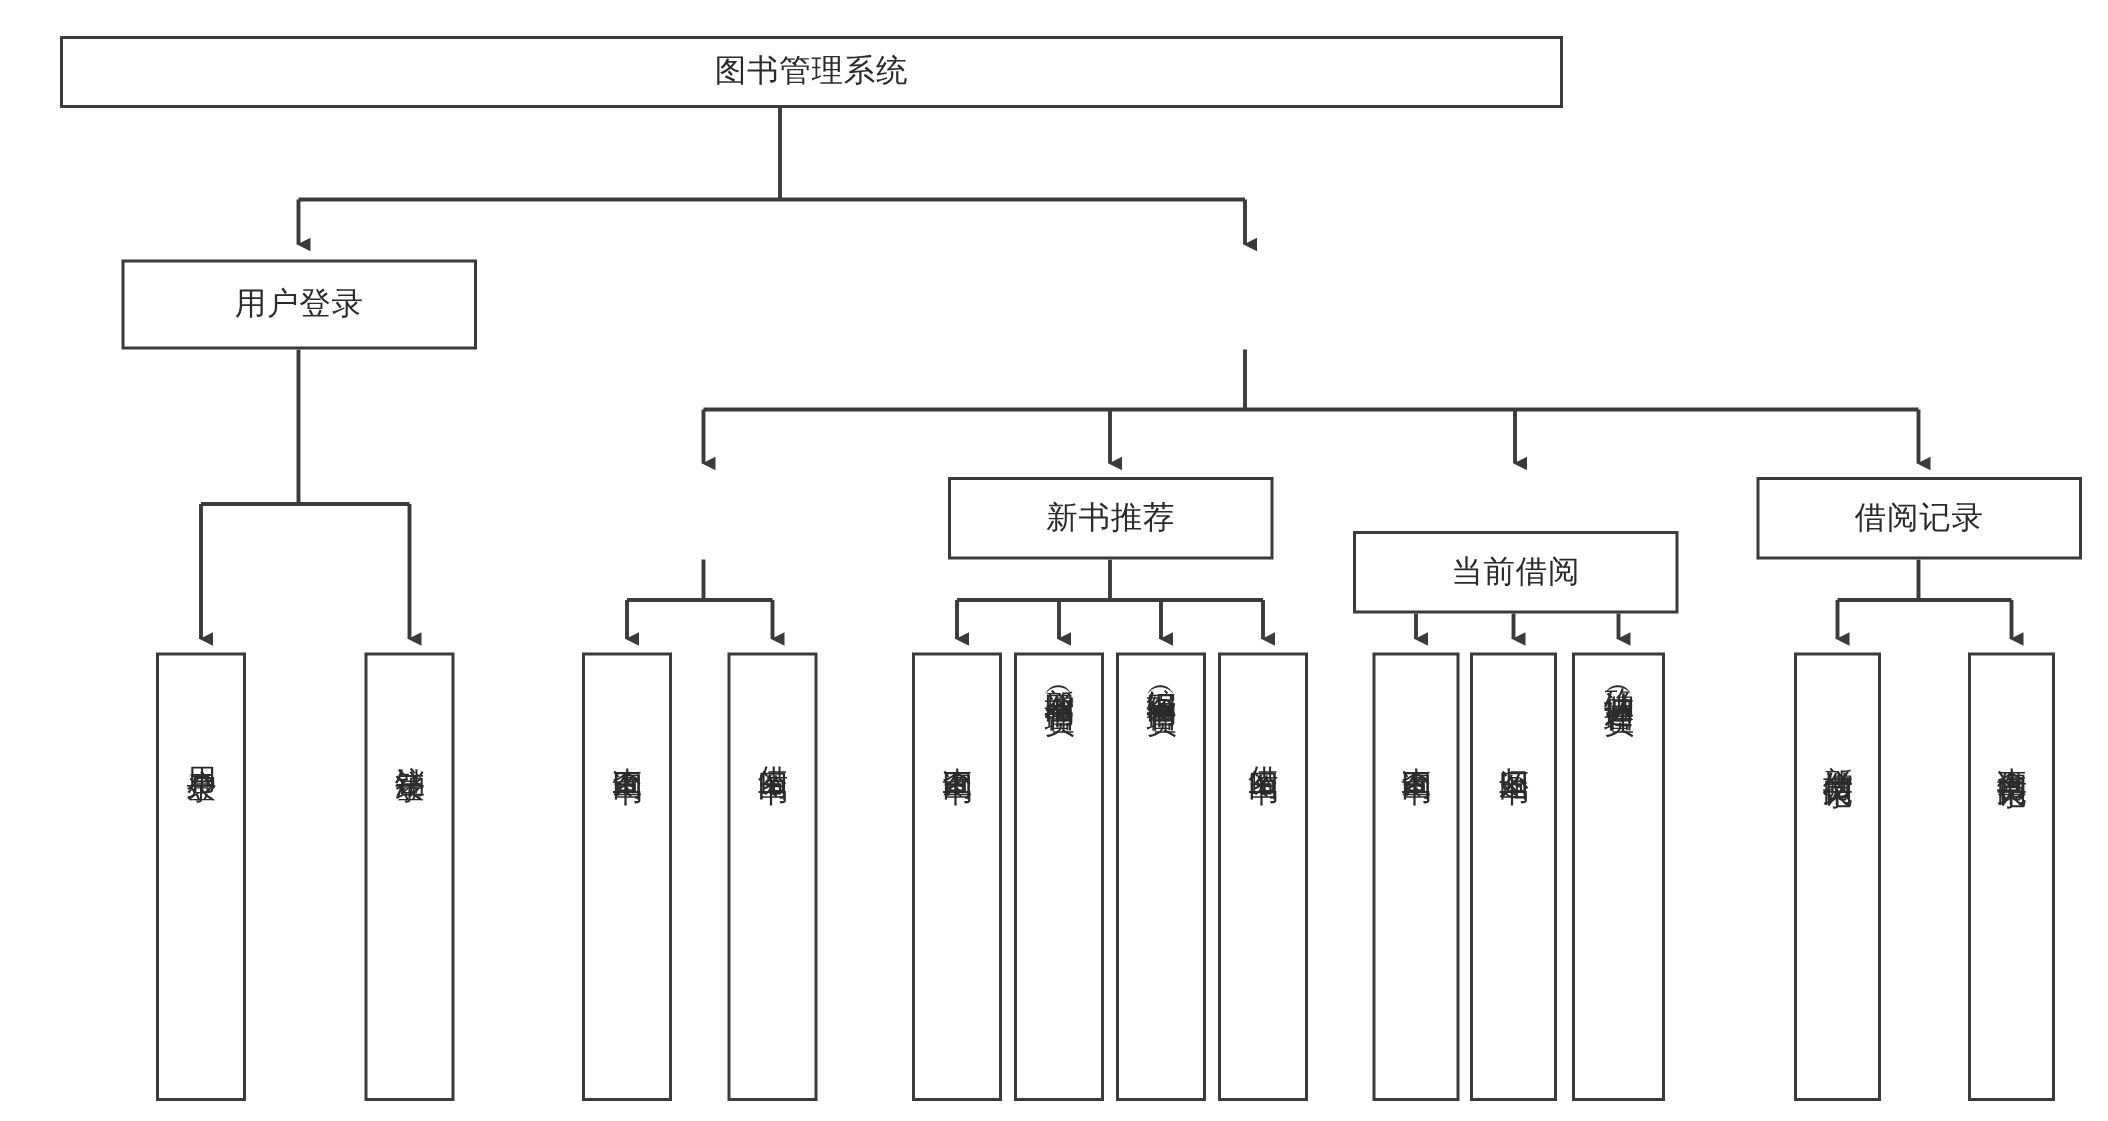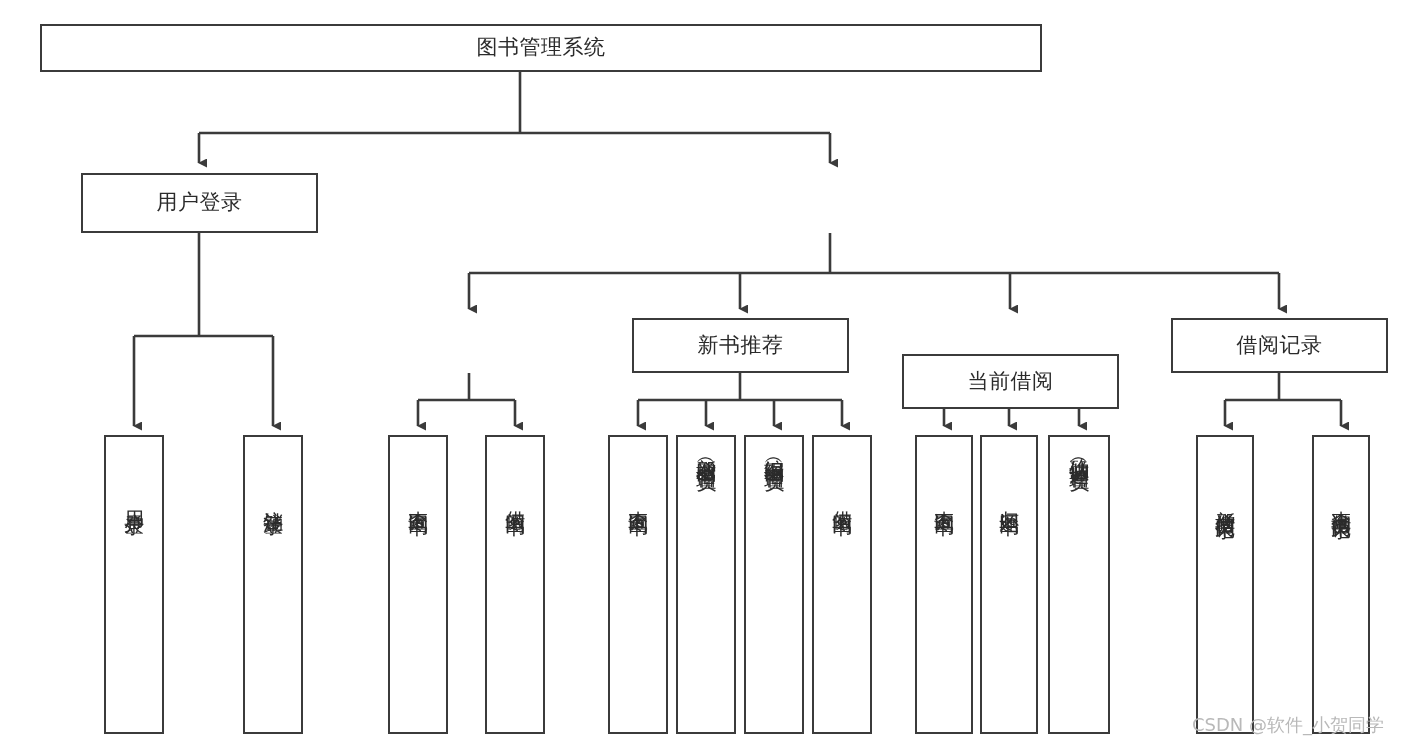--- a/index.html
+++ b/index.html
@@ -183,15 +183,14 @@
     <span class="vtext">确认归还（管理员）</span>
   </div>
 
   <div class="node leaf leaf-mid" style="left:1196px; top:435px; width:58px; height:299px;">
     <span class="vtext">新增借阅记录</span>
   </div>
   <div class="node leaf leaf-mid" style="left:1312px; top:435px; width:58px; height:299px;">
     <span class="vtext">查询借阅记录</span>
   </div>
 
-  <div class="watermark">CSDN @软件_小贺同学</div>
 
 </div>
 
 </body></html>

